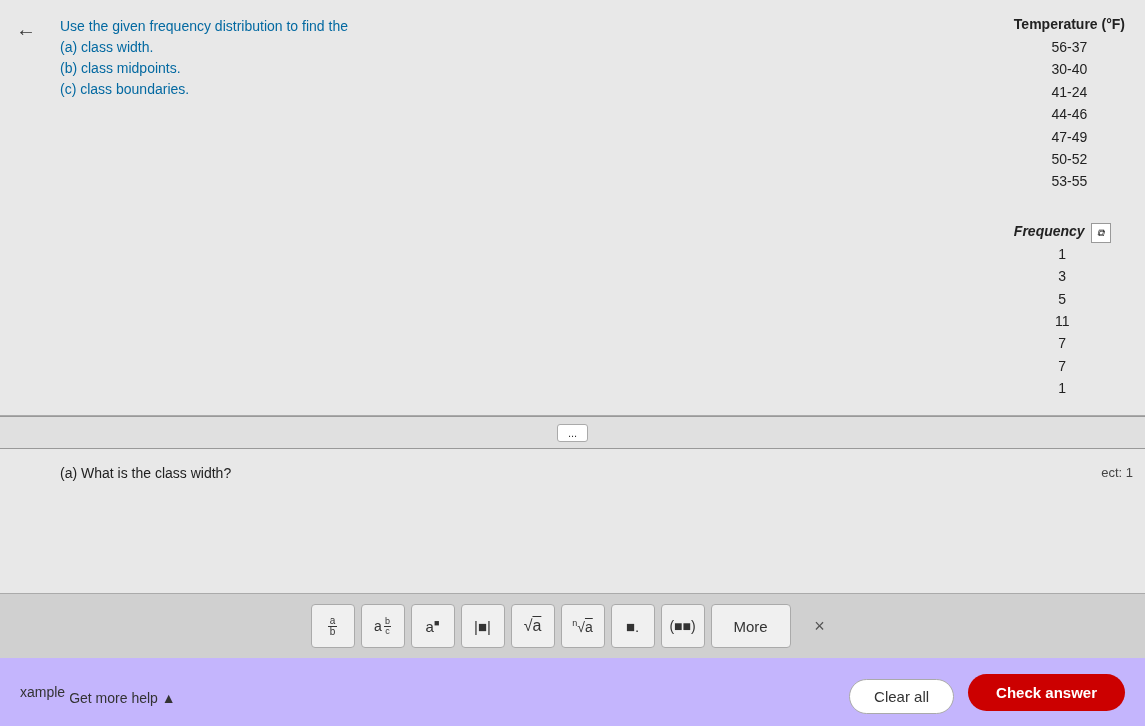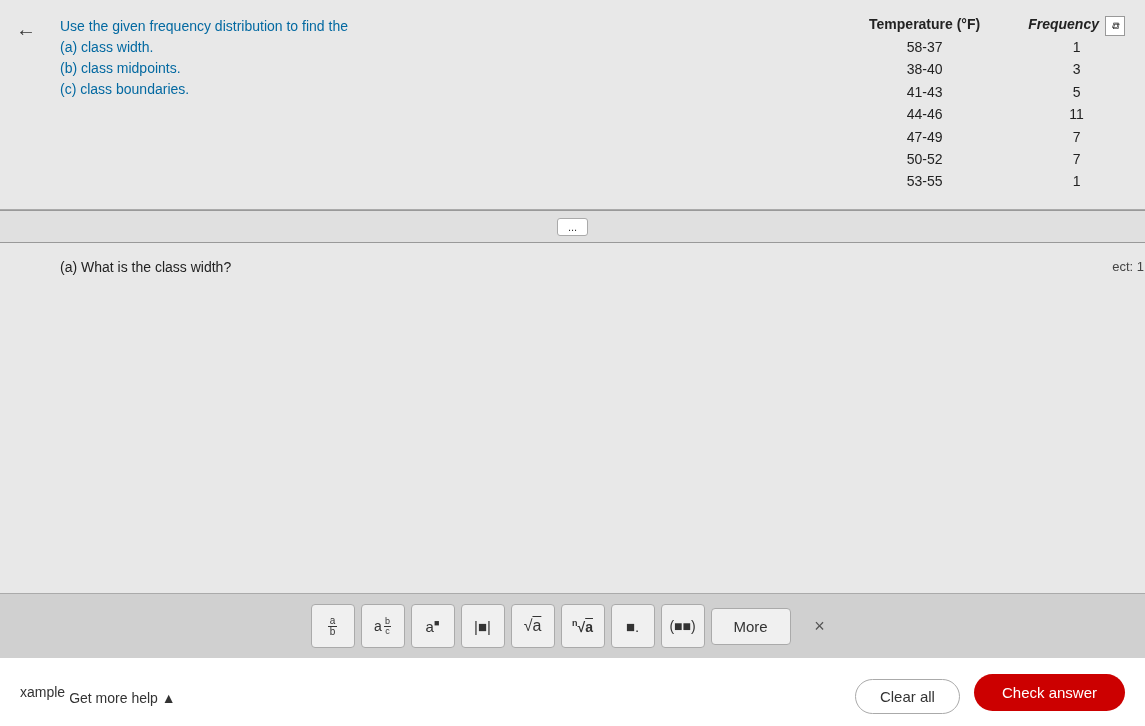--- a/index.html
+++ b/index.html
@@ -44,22 +44,23 @@
 
     .question-text {
       flex: 1;
       font-size: 14px;
       color: #0369a1;
       line-height: 1.5;
     }
 
     .table-section {
       display: flex;
-      gap: 48px;
+      gap: 30px;
       align-items: flex-start;
+      flex-direction: column;
     }
 
     .table-col {
       text-align: center;
     }
 
     .table-col .col-header {
       font-size: 14px;
       font-weight: bold;
       color: #222;
@@ -139,21 +140,21 @@
     }
 
     .input-hint {
       font-size: 13px;
       color: #444;
       font-style: italic;
     }
 
     .correct-label {
       position: absolute;
-      right: 1px;
+      right: 12px;
       top: 16px;
       font-size: 13px;
       color: #444;
     }
 
     
     .toolbar {
       background: #d0d0d0;
       border-top: 1px solid #aaa;
       padding: 10px 20px;
@@ -177,21 +178,21 @@
       font-size: 16px;
       color: #333;
       flex-shrink: 0;
     }
 
     .more-btn {
       background: #f0f0f0;
       border: 1px solid #aaa;
       border-radius: 4px;
       width: 80px;
-      height: 37px;
+      height: 44px;
       cursor: pointer;
       display: flex;
       align-items: center;
       justify-content: center;
       font-size: 15px;
       color: #333;
     }
 
     .close-btn {
       background: transparent;
@@ -202,21 +203,21 @@
       font-size: 18px;
       color: #555;
       display: flex;
       align-items: center;
       justify-content: center;
       margin-left: 8px;
     }
 
     
     .actions-bar {
-      background: #ffffff;
+      background: #c4b5fd;
       padding: 12px 20px;
       display: flex;
       align-items: center;
       justify-content: space-between;
       flex-shrink: 0;
     }
 
     .clear-all-btn {
       background: #fff;
       border: 1px solid #aaa;
@@ -229,21 +230,21 @@
     }
 
     .check-answer-btn {
       background: #cc0000;
       border: none;
       border-radius: 20px;
       padding: 10px 28px;
       font-size: 15px;
       color: #fff;
       cursor: pointer;
-      font-weight: normal;
+      font-weight: bold;
     }
 
     .save-btn {
       position: absolute;
       top: 0;
       right: 0;
       background: #555;
       color: #fff;
       border: none;
       padding: 6px 14px;
@@ -277,23 +278,23 @@
       <div style="white-space: pre-line;">Use the given frequency distribution to find the
 (a) class width.
 (b) class midpoints.
 (c) class boundaries.</div>
     </div>
 
     <div class="table-section">
       <div class="table-col">
         <div class="col-header">Temperature (°F)</div>
         <div class="col-rows">
-          <div>58-37</div>
-          <div>38-40</div>
-          <div>41-43</div>
+          <div>56-37</div>
+          <div>30-40</div>
+          <div>41-24</div>
           <div>44-46</div>
           <div>47-49</div>
           <div>50-52</div>
           <div>53-55</div>
         </div>
       </div>
 
       <div class="table-col">
         <div style="display:flex; align-items:center; gap:6px; justify-content:center;font-style:italic;">
           <div class="col-header">Frequency</div>
@@ -348,21 +349,21 @@
 
     <button class="toolbar-btn">
       <span style="font-size:15px;">|■|</span>
     </button>
 
     <button class="toolbar-btn">
       <span style="font-size:16px;">√<span style="text-decoration: overline;">a</span></span>
     </button>
 
     <button class="toolbar-btn">
-      <span style="font-size:14px;font-weight:bold;"><sup style="font-size:9px;">n</sup>√<span style="text-decoration:overline;">a</span></span>
+      <span style="font-size:14px;"><sup style="font-size:9px;">n</sup>√<span style="text-decoration:overline;">a</span></span>
     </button>
 
     <button class="toolbar-btn">
       <span style="font-size:15px;">■.</span>
     </button>
 
     <button class="toolbar-btn">
       <span style="font-size:14px;">(■■)</span>
     </button>
 

